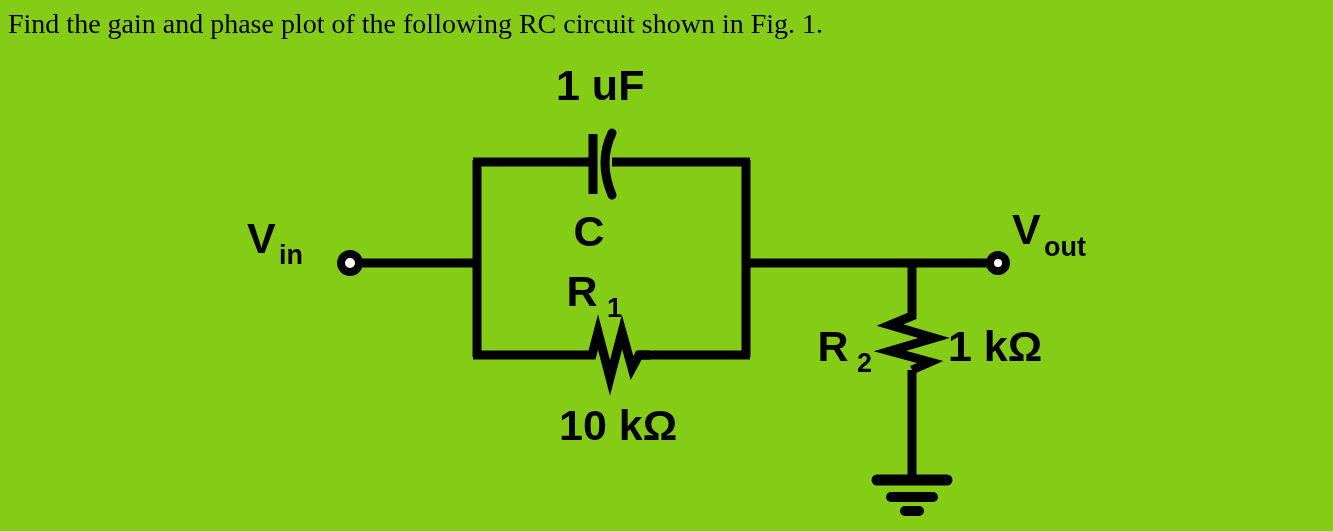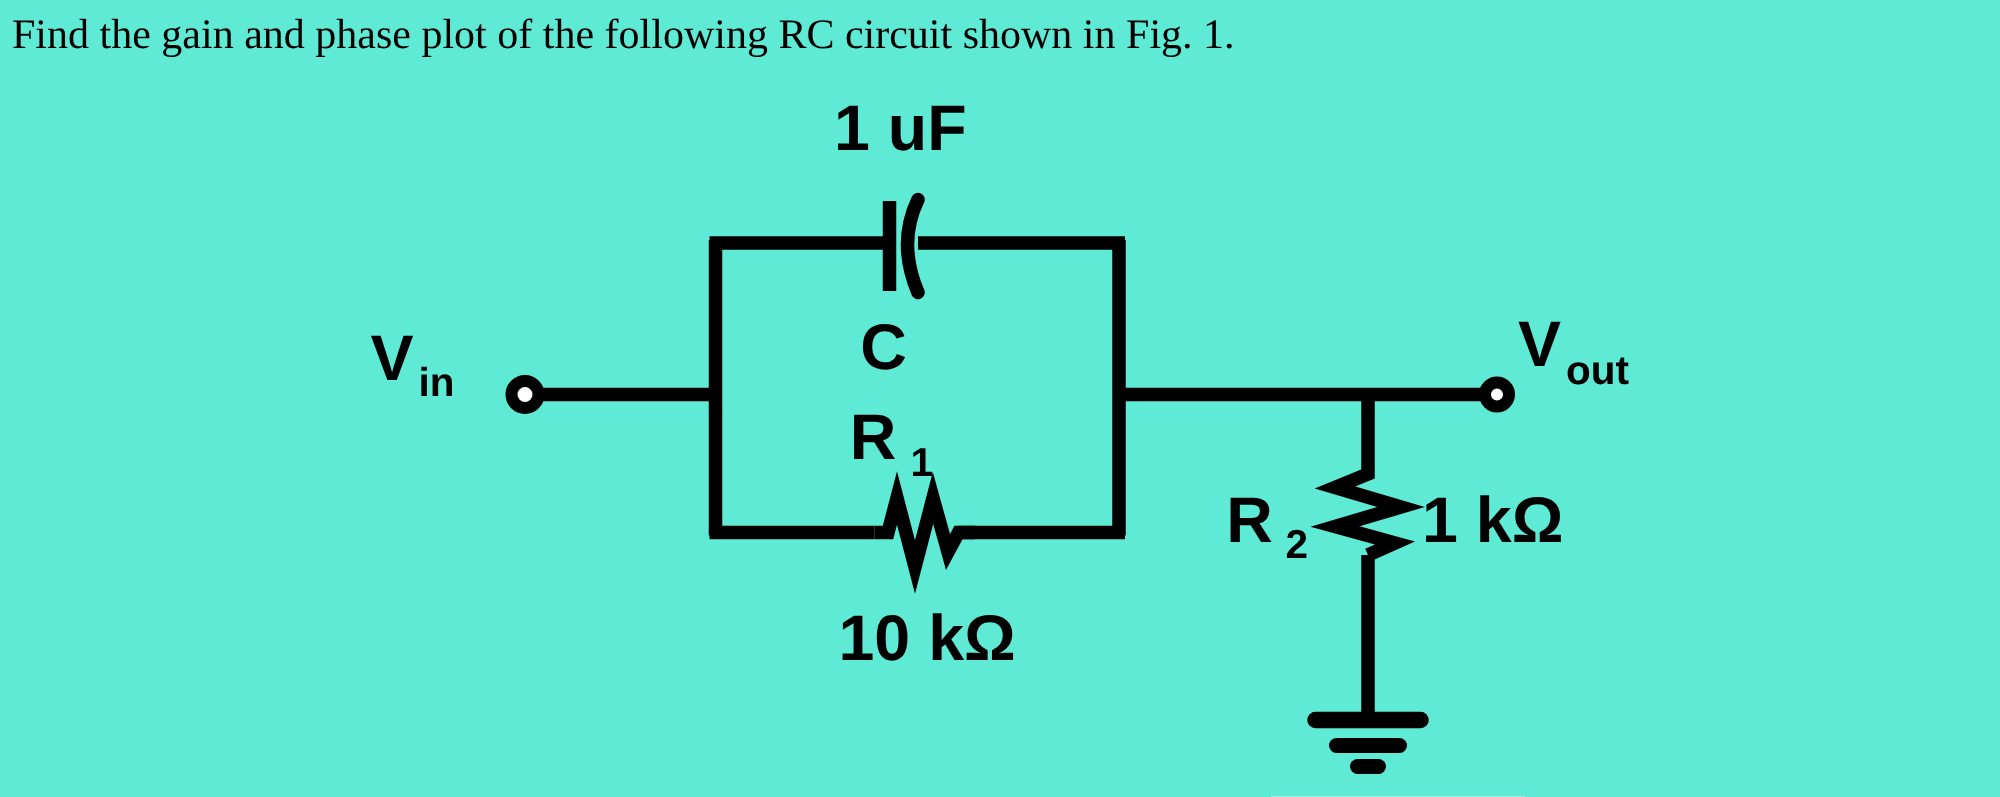--- a/index.html
+++ b/index.html
@@ -11,21 +11,21 @@
     width: 1333px;
     height: 531px;
     overflow: hidden;
     font-family: "Liberation Serif", "DejaVu Serif", serif;
     position: relative;
   }
   #page {
     position: relative;
     width: 1333px;
     height: 531px;
-    background: #5eead4;
+    background: #84cc16;
   }
   .prompt-line {
     position: absolute;
     left: 8px;
     top: 4px;
     font-family: "Liberation Serif", "DejaVu Serif", serif;
     font-size: 28px;
     line-height: 40px;
     color: #000000;
     white-space: nowrap;

